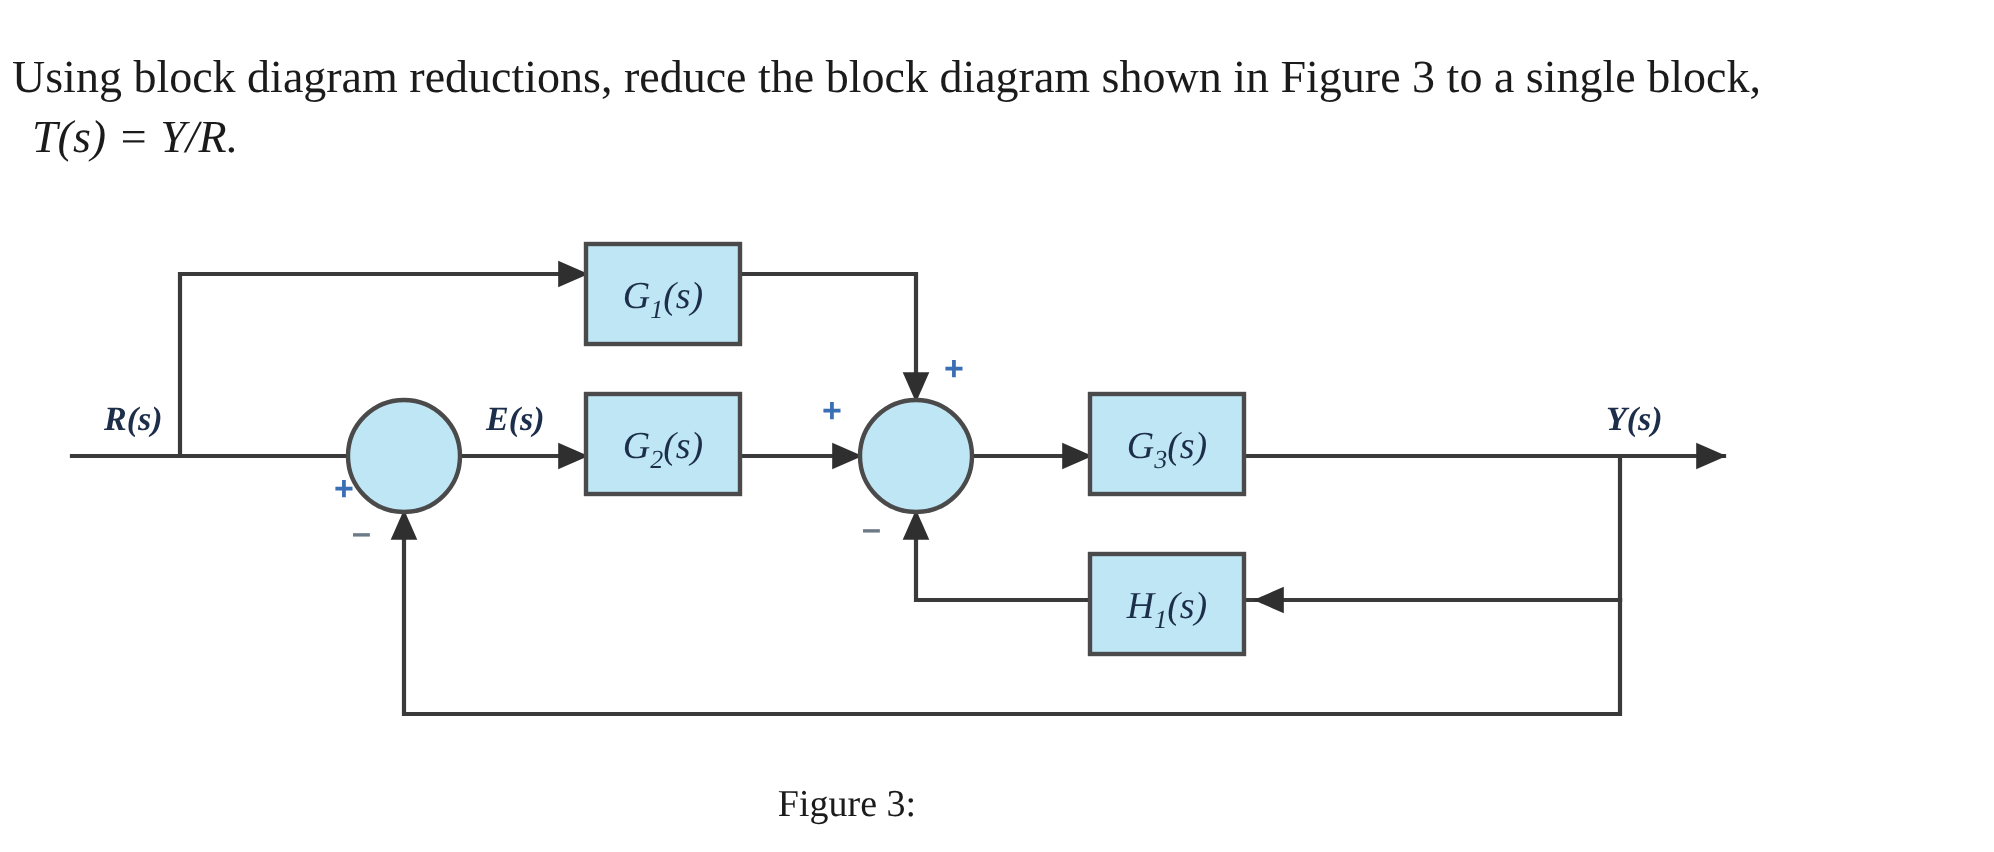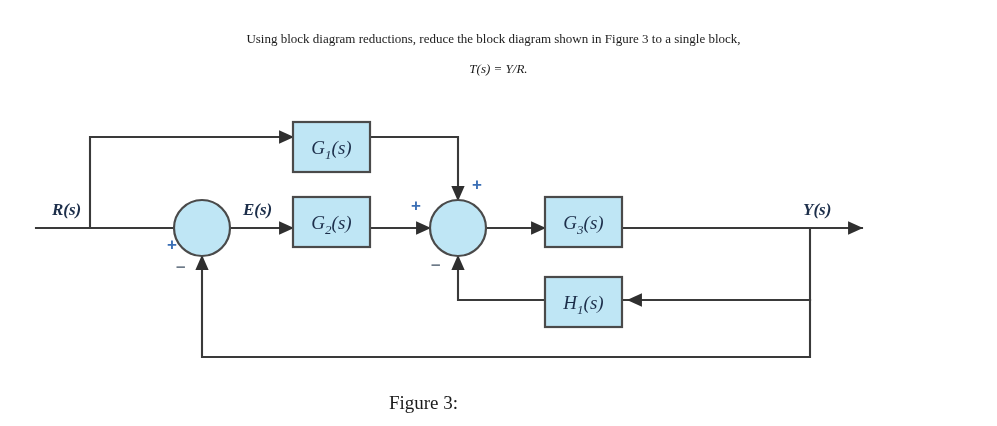--- a/index.html
+++ b/index.html
@@ -3,21 +3,21 @@
 <meta charset="utf-8">
 <style>
   html,body{margin:0;padding:0;}
   body{
     width:997px;height:426px;background:#ffffff;
     font-family:"Liberation Serif","DejaVu Serif",serif;
     color:#1a1a1a;overflow:hidden;position:relative;
   }
   #problem-text{
     position:absolute;left:6px;top:24px;width:975px;
-    font-size:13px;line-height:30px;color:#1b1b1b;text-align:center;
+    font-size:23px;line-height:30px;color:#1b1b1b;
   }
   #problem-text .ln2{display:block;margin-left:10px;}
   .mathit{font-style:italic;}
   #figure-caption{
     position:absolute;left:0;top:392px;width:847px;text-align:center;
     font-size:19px;color:#1b1b1b;
   }
   #diagram{position:absolute;left:0;top:0;width:997px;height:322px;}
   #diagram svg{display:block;}
   .blk-label{

